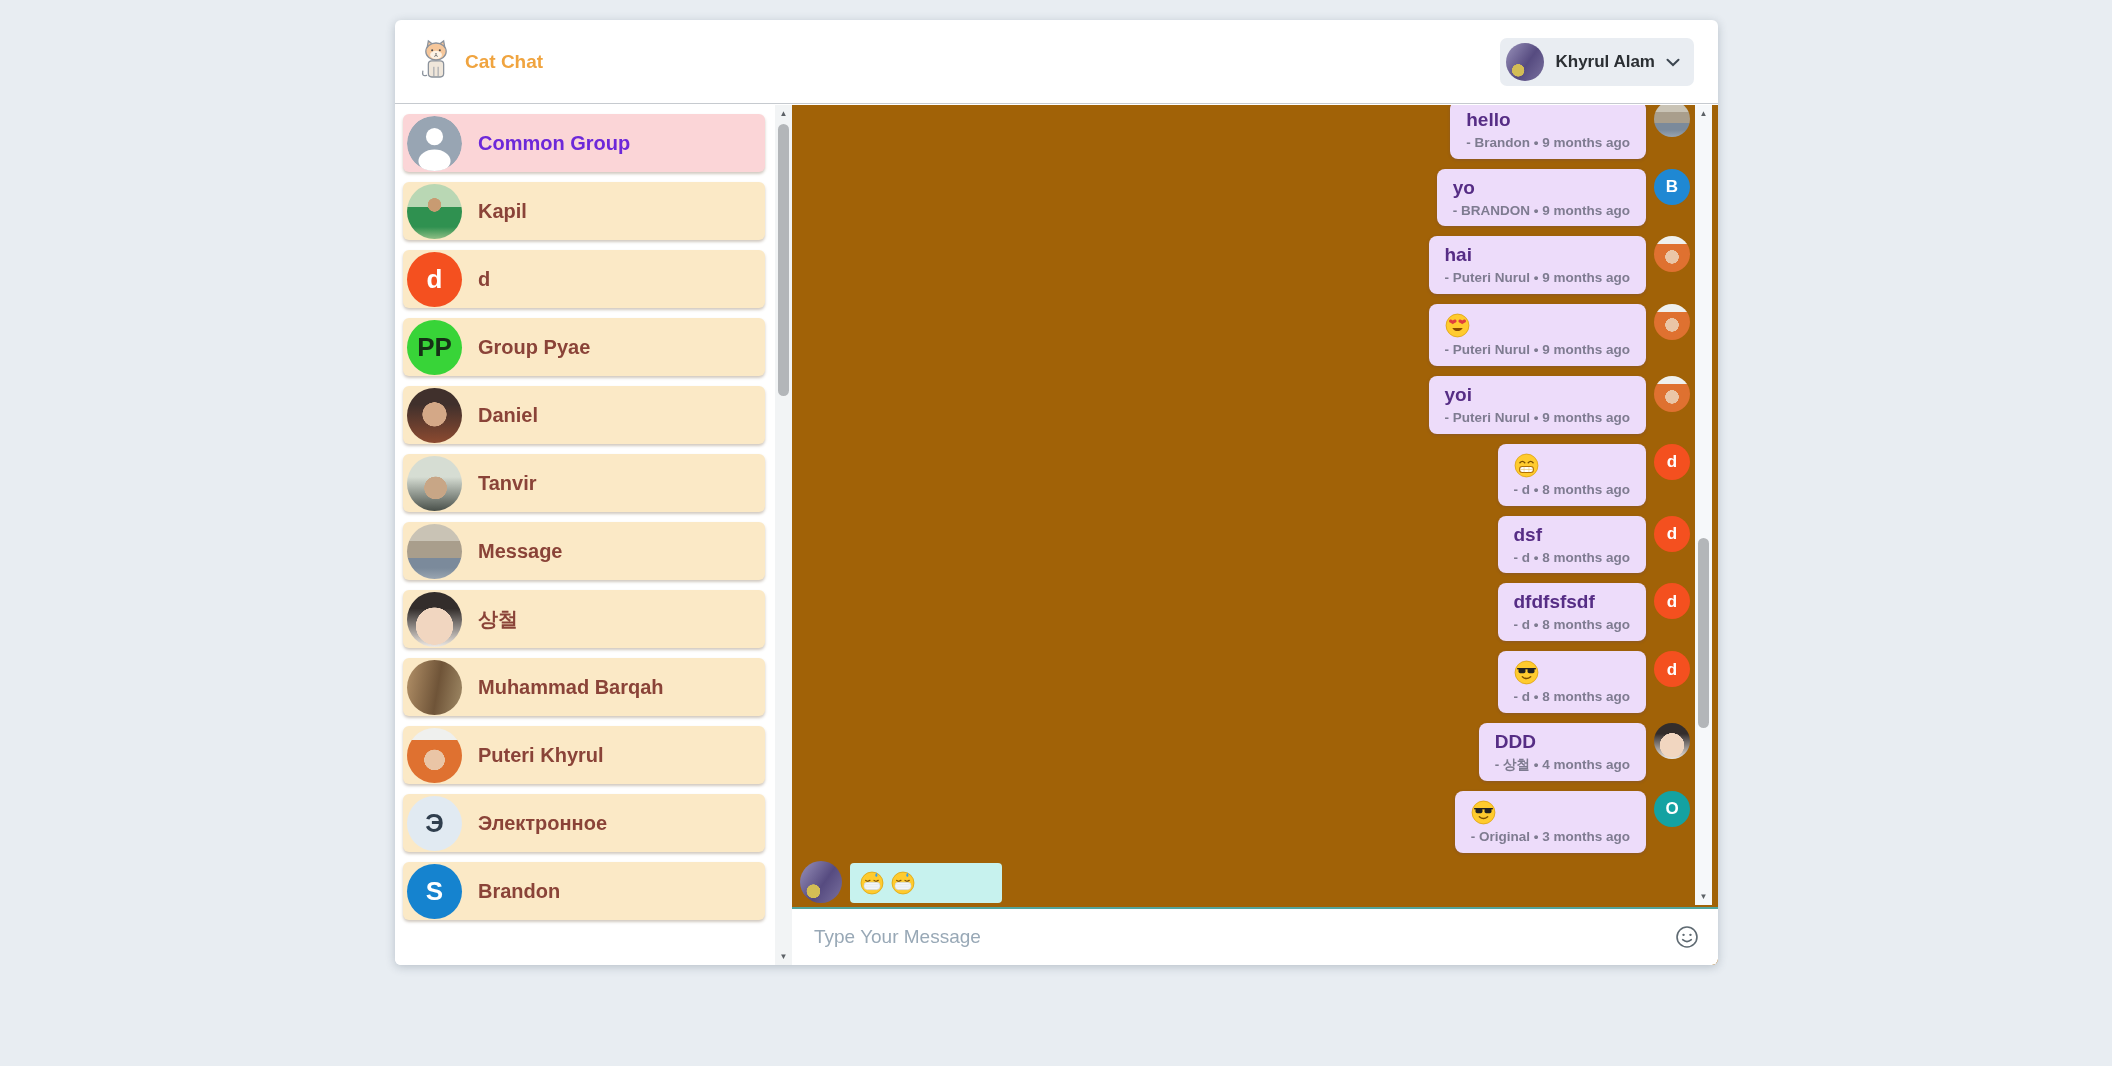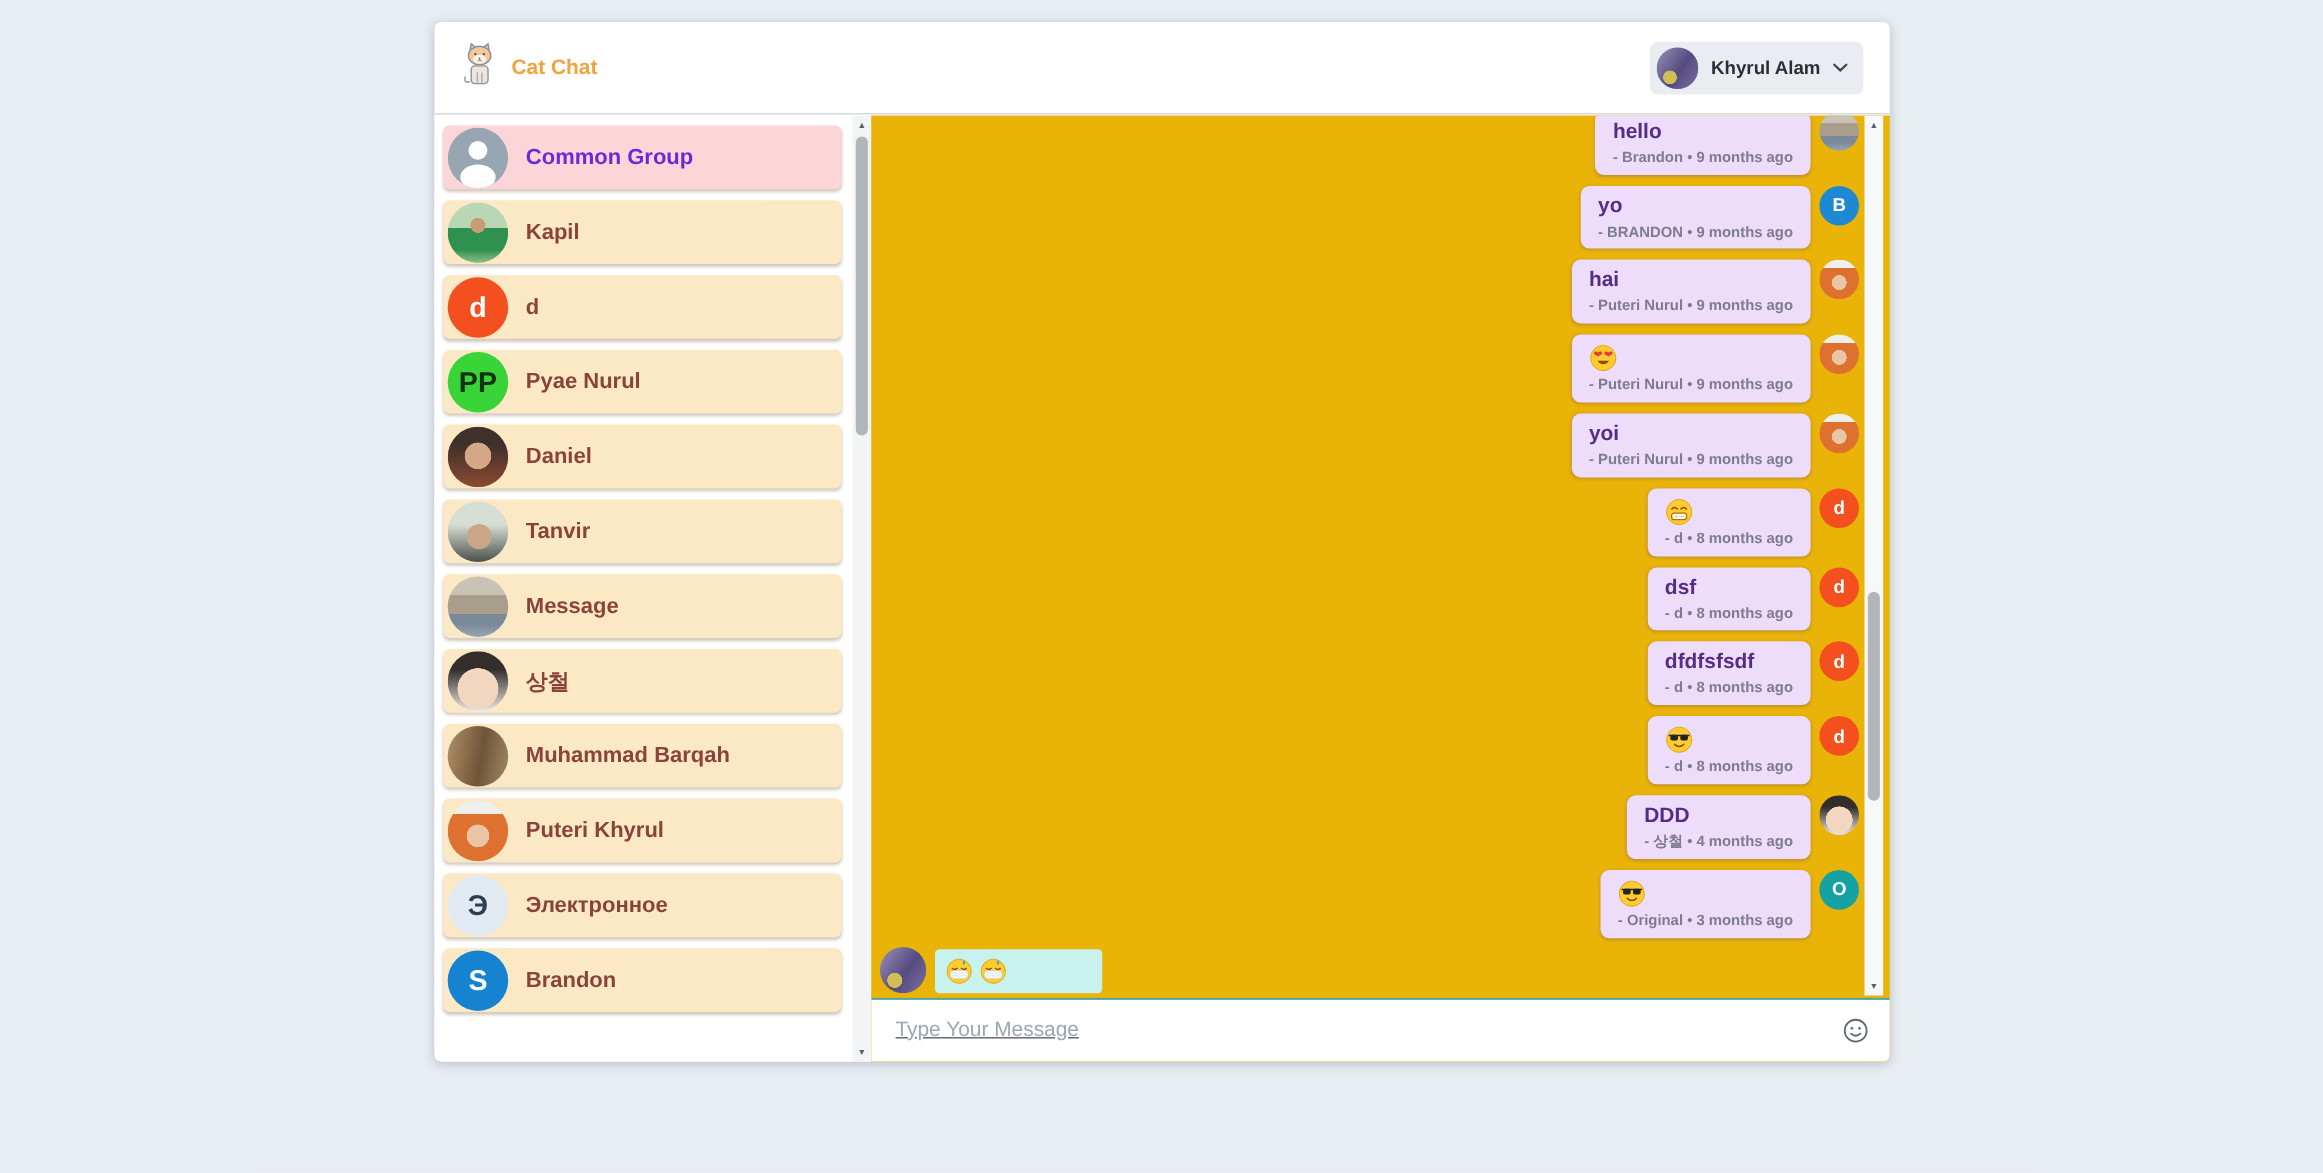--- a/index.html
+++ b/index.html
@@ -31,39 +31,39 @@
   .ph-khyrul{background:radial-gradient(circle at 32% 72%,#d3bd55 0 16%,rgba(0,0,0,0) 17%),linear-gradient(125deg,#8d85b0 10%,#564b80 55%,#7a719f);}
   .ph-kapil{background:radial-gradient(circle at 50% 38%,#c89b72 0 15%,rgba(0,0,0,0) 16%),linear-gradient(180deg,#b9d7b4 0 42%,#2f9150 42% 78%,#8fbe85);}
   .ph-daniel{background:radial-gradient(circle at 50% 48%,#d4a887 0 30%,rgba(0,0,0,0) 31%),linear-gradient(180deg,#40302c 0 30%,#8c4a30);}
   .ph-tanvir{background:radial-gradient(circle at 52% 58%,#c8a686 0 26%,rgba(0,0,0,0) 27%),linear-gradient(180deg,#d6ddd3 0 38%,#49504a);}
   .ph-team{background:linear-gradient(180deg,#cfc6bd 0 28%,#5ab9c2 28% 68%,#2b3a4e);}
   .ph-brandon{background:linear-gradient(180deg,#c9c3b5 0 30%,#a99e8c 30% 62%,#7b8a9b 62% 80%,#99a5b1);}
   .ph-sangchul{background:radial-gradient(circle at 50% 62%,#f1d6c0 0 42%,rgba(0,0,0,0) 43%),linear-gradient(180deg,#332d2b 0 30%,#efeae5);}
   .ph-barqah{background:linear-gradient(100deg,#b39168,#6f5438 55%,#a08a66);}
   .ph-puteri{background:radial-gradient(circle at 50% 58%,#eac5a6 0 24%,rgba(0,0,0,0) 25%),linear-gradient(180deg,#eff0ee 0 22%,#df7130 22%);}
   
-  .chatarea{flex:1;position:relative;background:#eab308;overflow:hidden;
+  .chatarea{flex:1;position:relative;background:#a16207;overflow:hidden;
             border-bottom-right-radius:6px;}
   .messages{position:absolute;top:-4px;right:28px;display:flex;flex-direction:column;
             align-items:flex-end;gap:10px;}
   .mrow{display:flex;gap:8px;align-items:flex-start;}
   .bubble{background:#eddcfa;border-radius:8px;padding:9px 16px 8px;
           box-shadow:0 1px 3px rgba(80,60,120,.28);}
   .msg-text{font-size:19px;font-weight:600;color:#562d85;line-height:1.1;margin-bottom:5px;}
   .msg-emoji{display:block;height:25px;margin-bottom:5px;}
   .msg-meta{font-size:13.5px;font-weight:600;color:#7e7b90;white-space:nowrap;line-height:1.1;}
   
   .typing{position:absolute;left:8px;bottom:62px;display:flex;align-items:flex-end;gap:8px;}
   .typing-bubble{background:#c7f2ee;border-radius:4px;height:40px;width:152px;display:flex;
                  align-items:center;padding-left:10px;gap:7px;box-sizing:border-box;}
   .inputbar{position:absolute;left:0;right:0;bottom:0;height:58px;background:#fff;
             border-top:2px solid #52a59e;border-radius:0 0 6px 0;display:flex;
             align-items:center;padding:0 18px 0 20px;box-sizing:border-box;}
   .inputbar input{flex:1;border:none;outline:none;font:19px "Liberation Sans",sans-serif;
-                  color:#334;background:transparent;text-decoration:underline;}
+                  color:#334;background:transparent;}
   .inputbar input::placeholder{color:#98a8b6;}
   
   .vscroll{position:absolute;width:17px;}
   .sb-side{right:0;top:0;bottom:0;background:#f2f4f5;}
   .sb-chat{right:6px;top:0;bottom:60px;background:#f6f8fa;}
   .varrow{position:absolute;left:0;width:17px;height:17px;display:flex;align-items:center;
           justify-content:center;font-size:8px;color:#5c6166;cursor:pointer;}
   .varrow.up{top:0;} .varrow.down{bottom:0;}
   .vthumb{position:absolute;left:3px;width:11px;background:#b3b6b9;border-radius:6px;cursor:pointer;}
   .sb-side .vthumb{top:19px;height:272px;}
@@ -123,21 +123,21 @@
             <div class="srow">
               <span class="avatar ph-kapil" style="height: 55px; width: 55px;"></span>
               <span class="slabel">Kapil</span>
             </div>
             <div class="srow">
               <span class="avatar" style="height: 55px; width: 55px; background: rgb(244, 80, 31); color: rgb(255, 255, 255); font-size: 26px;">d</span>
               <span class="slabel">d</span>
             </div>
             <div class="srow">
               <span class="avatar" style="height: 55px; width: 55px; background: rgb(56, 212, 56); color: rgb(22, 48, 22); font-size: 26px;">PP</span>
-              <span class="slabel">Pyae Nurul</span>
+              <span class="slabel">Group Pyae</span>
             </div>
             <div class="srow">
               <span class="avatar ph-daniel" style="height: 55px; width: 55px;"></span>
               <span class="slabel">Daniel</span>
             </div>
             <div class="srow">
               <span class="avatar ph-tanvir" style="height: 55px; width: 55px;"></span>
               <span class="slabel">Tanvir</span>
             </div>
             <div class="srow">

